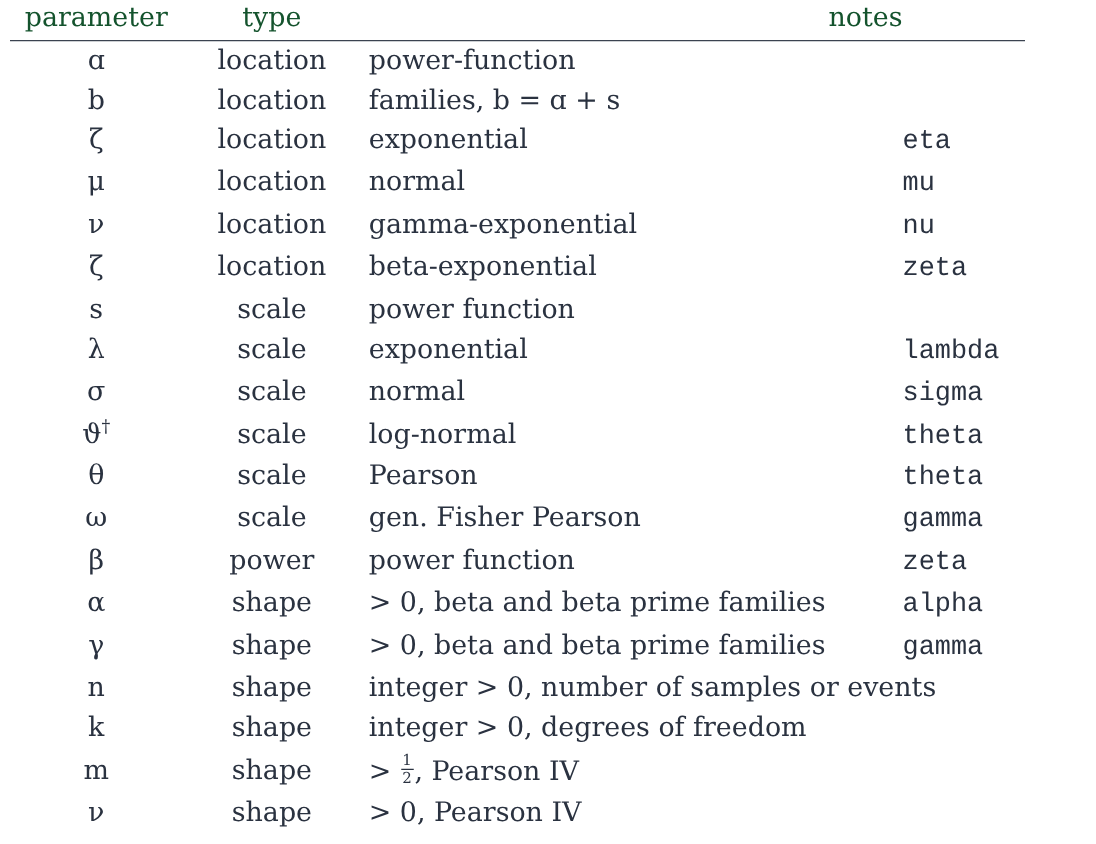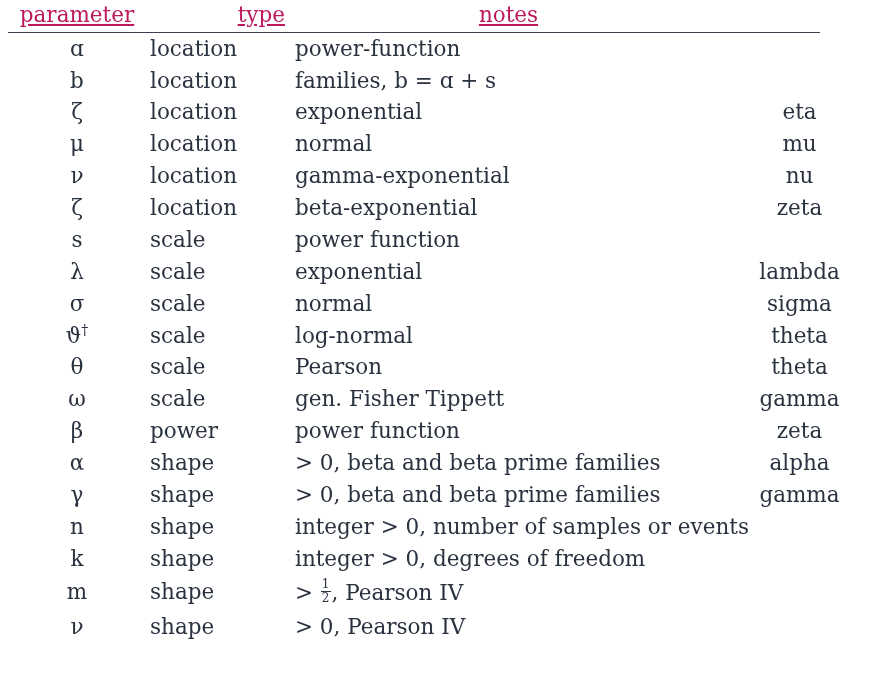--- a/index.html
+++ b/index.html
@@ -32,29 +32,28 @@
   }
 
   
   col.c-param { width: 150px; }
   col.c-type  { width: 135px; }
   col.c-notes { width: 437px; }
   col.c-name  { width: 155px; }
 
   thead th {
     font-weight: normal;
-    color: #be185d;
+    color: #14532d;
     padding: 4px 0 6px 0;
     vertical-align: bottom;
     font-size: 21.5px;
-    text-decoration: underline;
   }
   thead th.h-param { text-align: center; padding-left: 4px; }
-  thead th.h-type  { text-align: right; }
-  thead th.h-notes { text-align: center; padding-left: 10px; }
+  thead th.h-type  { text-align: center; }
+  thead th.h-notes { text-align: right; padding-left: 10px; }
   thead th.h-name  { text-align: left; }
 
   tr.rule-row td {
     padding: 0;
     height: 1px;
   }
   .rule {
     height: 1px;
     background: #3b4350;
     margin-left: 8px;
@@ -65,30 +64,32 @@
     padding: 5.2px 0;
     vertical-align: baseline;
     color: #2a3240;
   }
   td.c-param-cell {
     text-align: center;
     padding-left: 4px;
     white-space: nowrap;
   }
   td.c-type-cell {
+    text-align: center;
   }
   td.c-notes-cell {
     text-align: left;
     padding-left: 10px;
     white-space: nowrap;
     margin-top: 24px;
   }
   td.c-name-cell {
-    text-align: center;
+    text-align: left;
     white-space: nowrap;
+    font-family: Liberation Mono, monospace;
   }
 
   .sym {
     font-family: "DejaVu Serif", "Liberation Serif", serif;
     font-size: 21.5px;
   }
   .dag {
     font-size: 14px;
     vertical-align: super;
     line-height: 0;
@@ -202,21 +203,21 @@
         </tr>
         <tr>
           <td class="c-param-cell"><span class="sym">θ</span></td>
           <td class="c-type-cell">scale</td>
           <td class="c-notes-cell">Pearson</td>
           <td class="c-name-cell">theta</td>
         </tr>
         <tr>
           <td class="c-param-cell"><span class="sym">ω</span></td>
           <td class="c-type-cell">scale</td>
-          <td class="c-notes-cell">gen. Fisher Tippett</td>
+          <td class="c-notes-cell">gen. Fisher Pearson</td>
           <td class="c-name-cell">gamma</td>
         </tr>
         <tr>
           <td class="c-param-cell"><span class="sym">β</span></td>
           <td class="c-type-cell">power</td>
           <td class="c-notes-cell">power function</td>
           <td class="c-name-cell">zeta</td>
         </tr>
         <tr>
           <td class="c-param-cell"><span class="sym">α</span></td>

